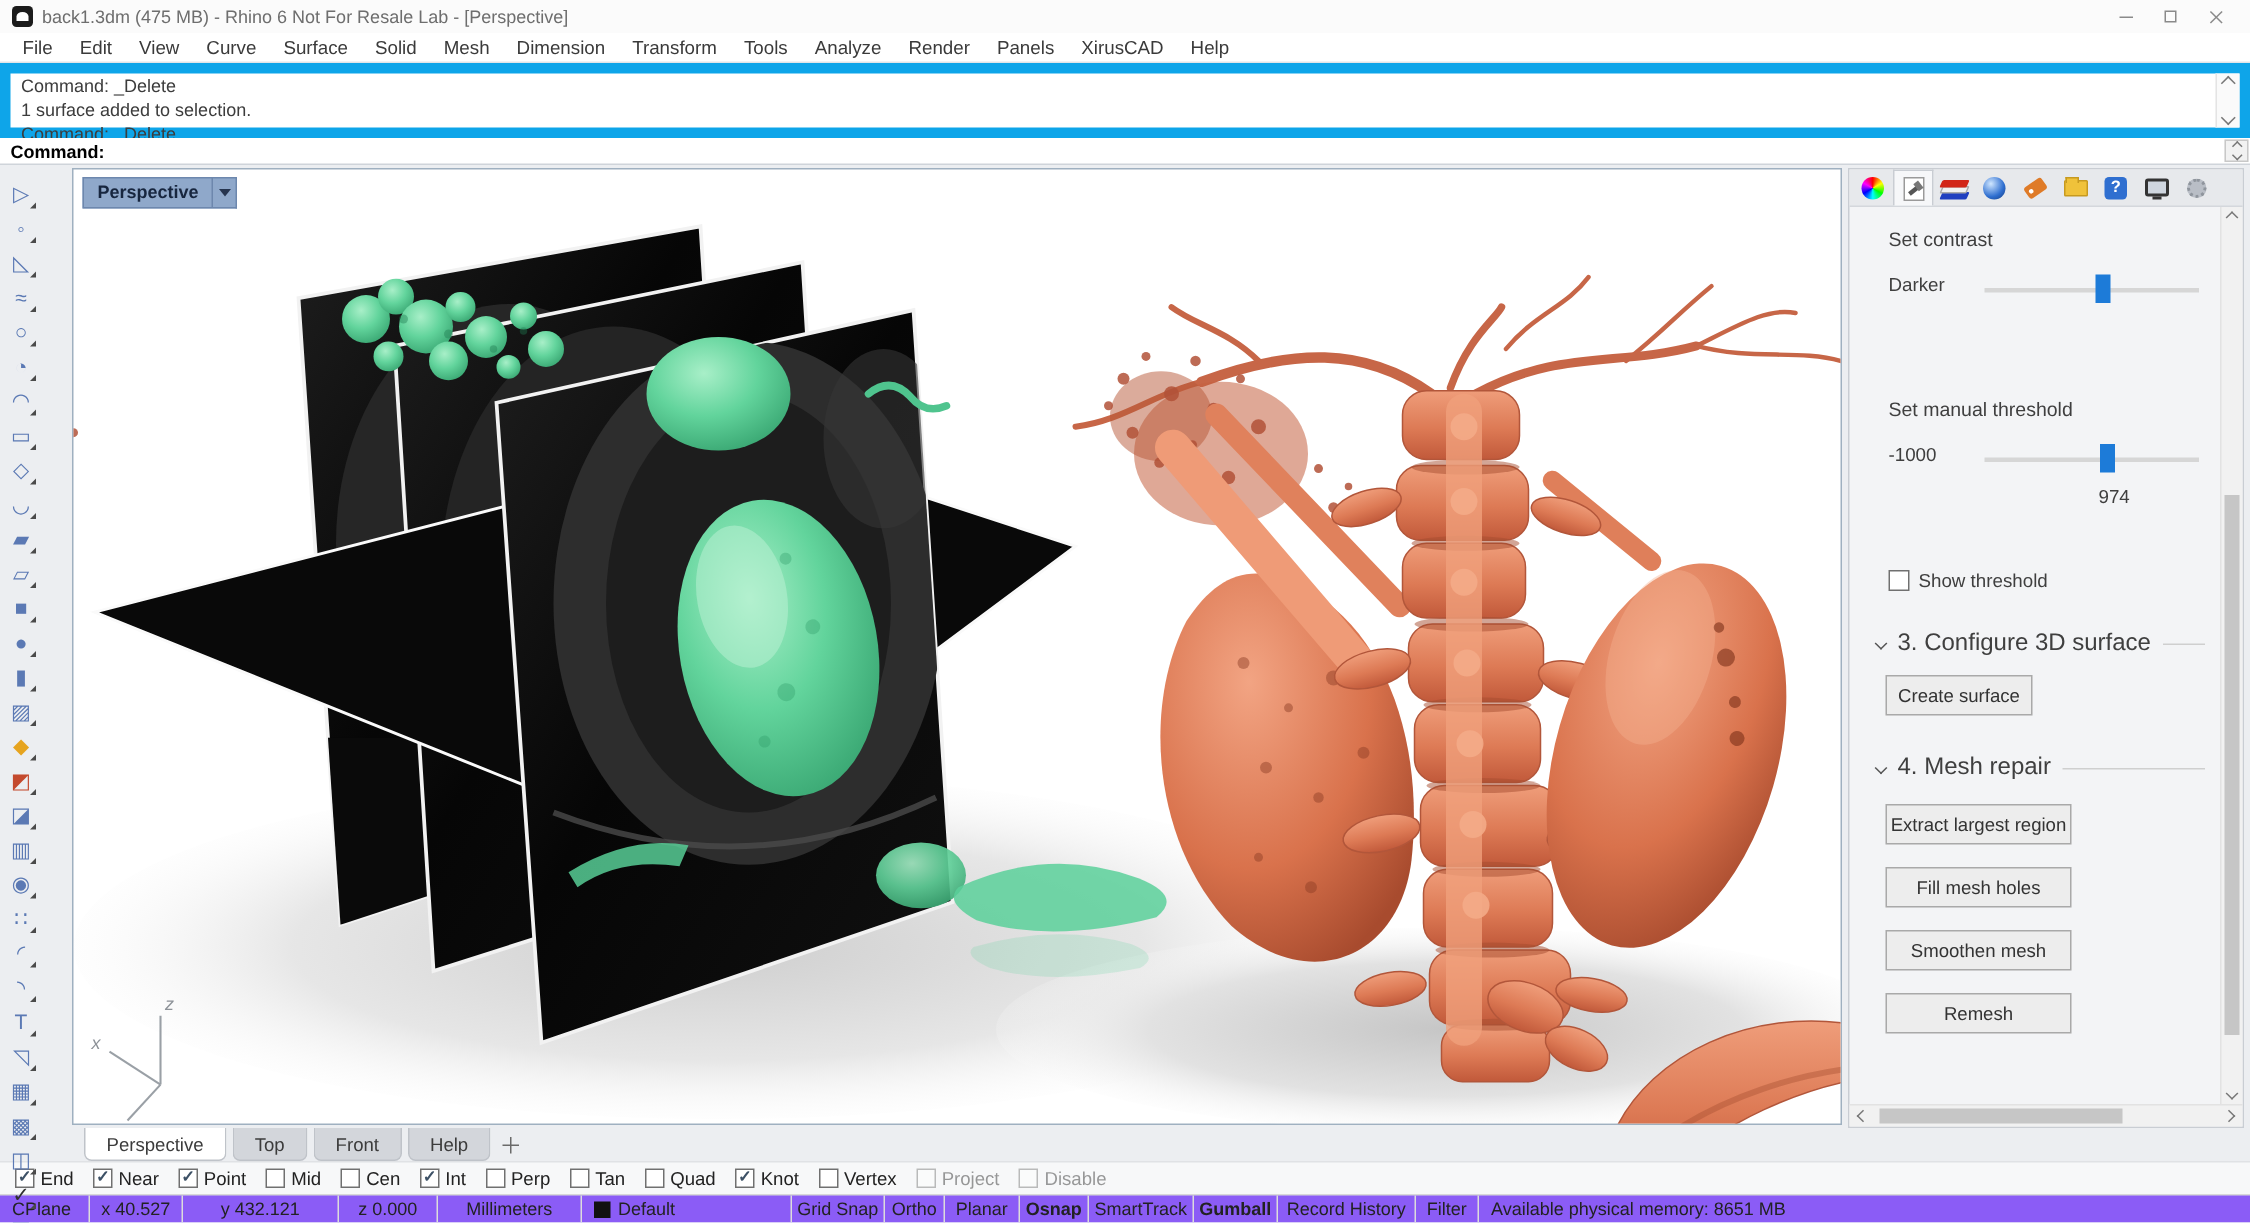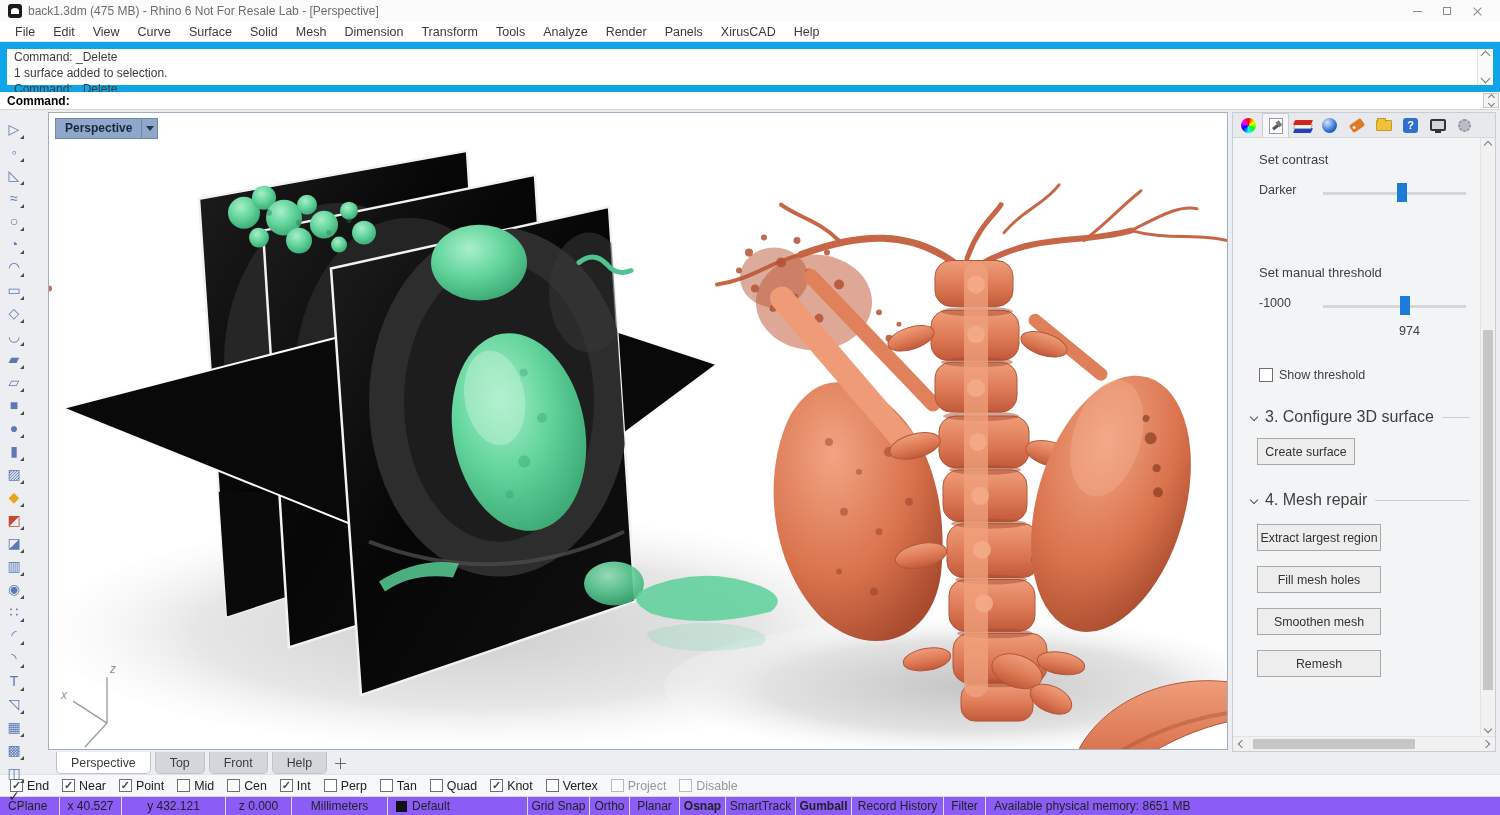--- a/index.html
+++ b/index.html
@@ -66,21 +66,21 @@
   .pgear{width:13px;height:13px;border:2px dotted #8f959d;border-radius:50%;background:#b9bec6}
   .pbody{flex:1;display:flex;min-height:0}
   .pcontent{flex:1;padding-left:26px;font-size:12.5px;color:#3f3f3f;overflow:hidden}
   .phead{font-size:13px;margin-top:14px}
   .srow{display:flex;margin-top:16px}
   .srow .slbl{width:64px}
   .slider{position:relative;height:20px;flex:1;margin-right:14px}
   .slider .track{position:absolute;left:0;right:0;top:9px;height:3px;background:#d6d6d6}
   .slider .thumb{position:absolute;top:0;width:10px;height:19px;background:#1d7bd8;cursor:pointer}
   .sval{margin-top:8px;margin-left:140px}
-  .cbrow{display:flex;align-items:flex-end;margin-top:30px;cursor:pointer}
+  .cbrow{display:flex;align-items:flex-end;margin-top:42px;cursor:pointer}
   .cb{width:14px;height:14px;border:1px solid #707070;background:#fff;display:inline-flex;align-items:center;justify-content:center;margin-right:6px}
   .cb i{font-style:normal;font-weight:bold;font-size:11px;color:#3d5166;line-height:1}
   .sect{display:flex;align-items:center;margin:26px 10px 0 -8px}
   .sect .chv{width:6px;height:6px;border-color:#555;margin-right:8px}
   .sect .stitle{font-size:16px;white-space:nowrap;margin-right:8px}
   .sect .sline{flex:1;border-top:1px solid #cfcfcf}
   .btn{display:block;margin-top:12px;height:27px;background:#ededed;border:1px solid #a9a9a9;font-family:"Liberation Sans",sans-serif;font-size:12.4px;color:#333;cursor:pointer;margin-left:-2px}
   .btn.w1{width:98px}.btn.w2{width:124px;margin-top:15px}
   .vscroll{width:15px;background:#f1f1f1;border-left:1px solid #e2e2e2;position:relative;display:flex;flex-direction:column;align-items:center;justify-content:space-between;padding:4px 0}
   .vscroll .thumbv{position:absolute;left:2px;right:2px;top:192px;height:360px;background:#c6c6c6}

